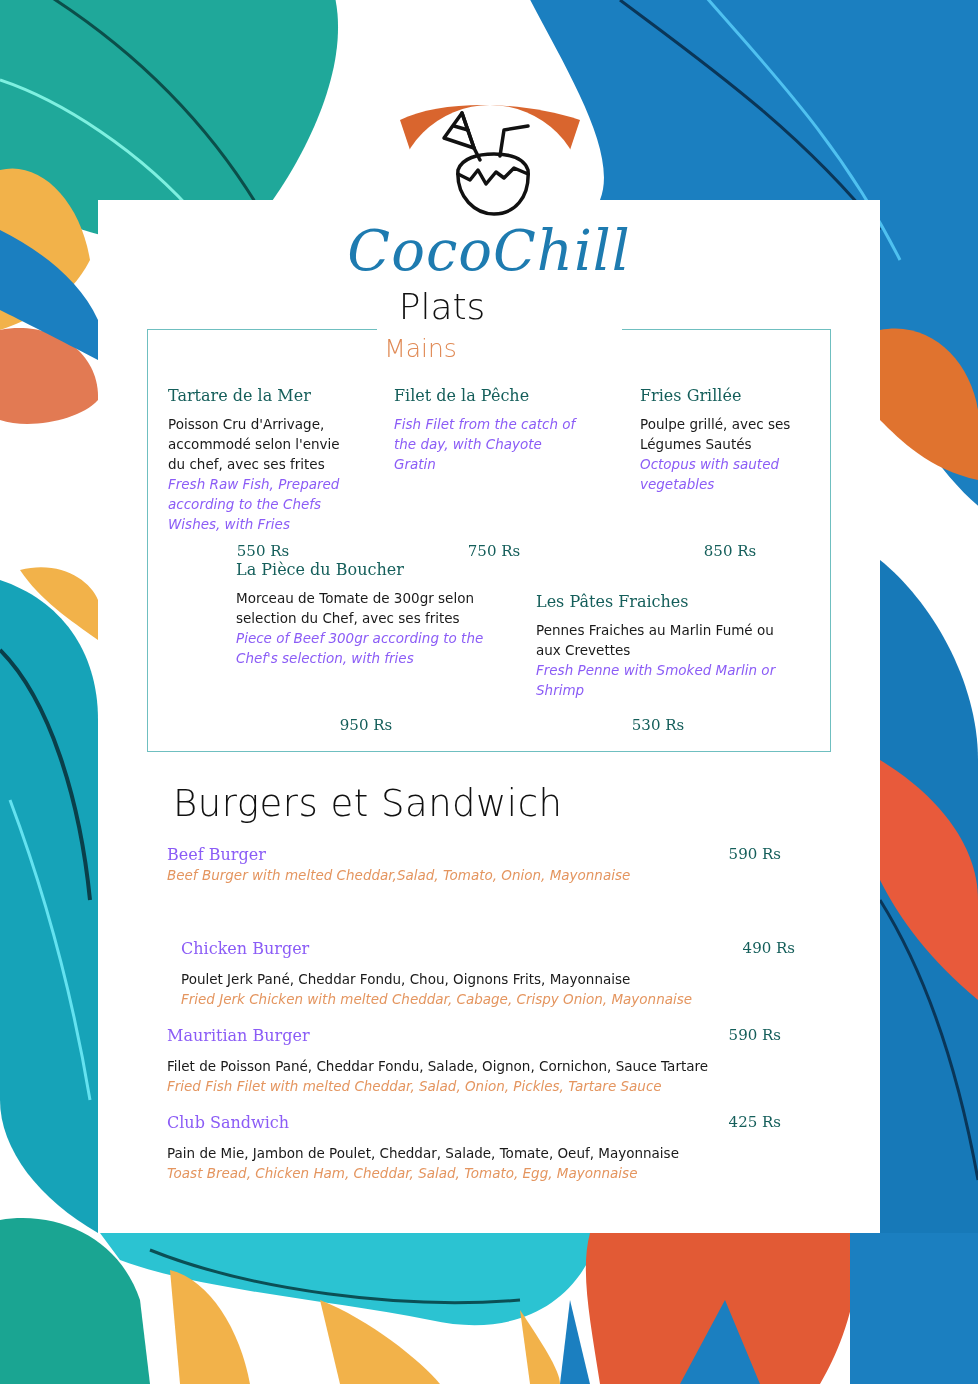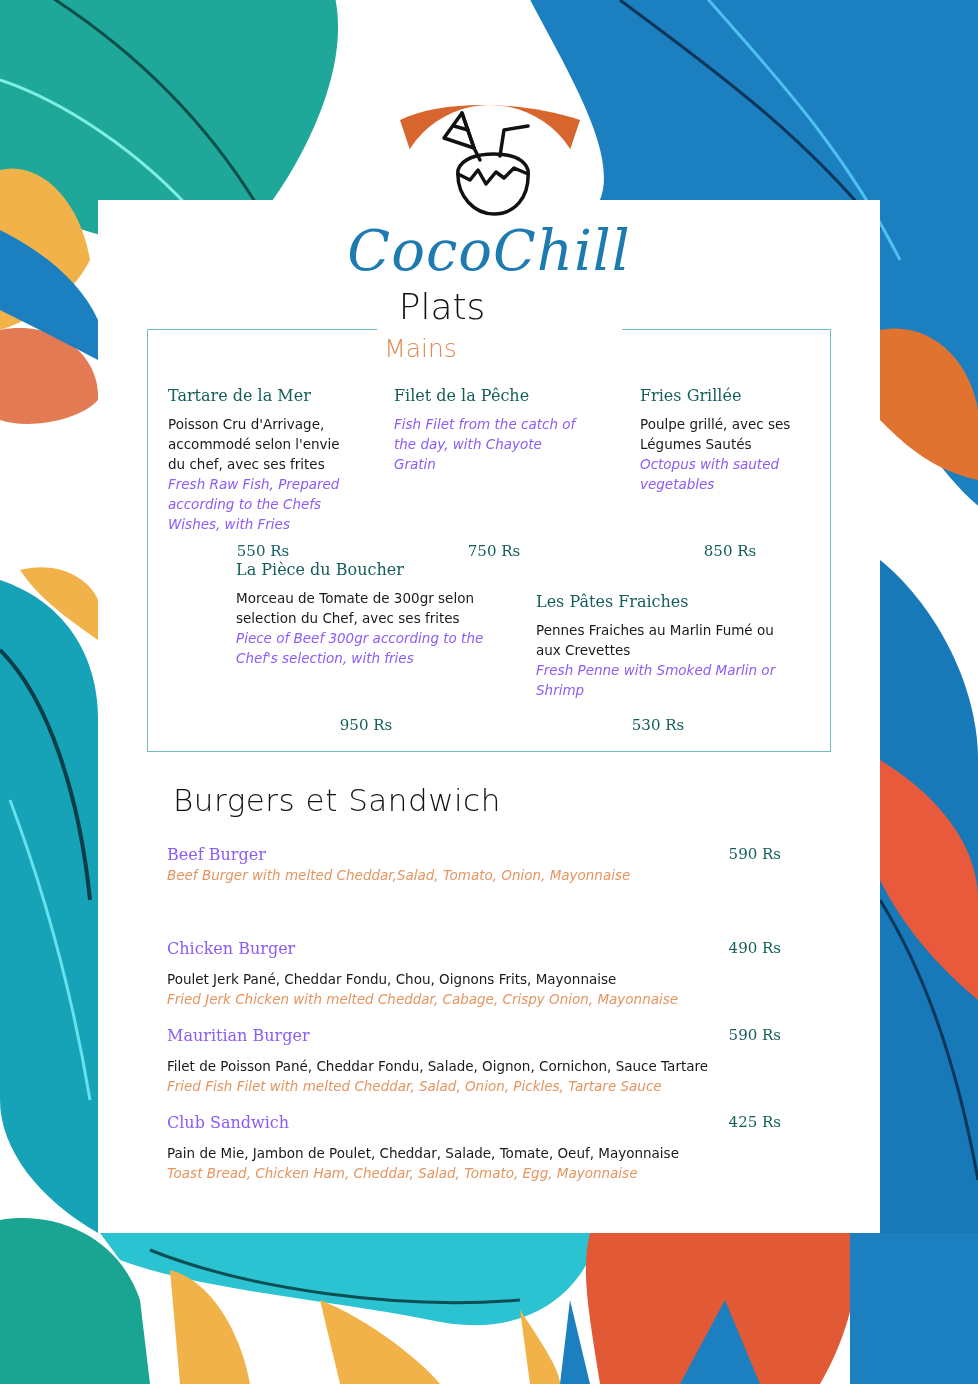--- a/index.html
+++ b/index.html
@@ -46,21 +46,21 @@
     margin-bottom:8px; line-height:20px;
   }
   .dish-fr { color:#1a1a1a; }
   .dish-en { color:#8b5cf6; font-style:italic; }
   .dish-price {
     position:absolute; text-align:center;
     font-family:"DejaVu Serif", serif; color:#145e5a; font-size:15px;
   }
   .burgers-title {
     position:absolute; left:173px; top:782px;
-    font-size:31px; color:#111111; font-weight:300; letter-spacing:0.5px;
+    font-size:37px; color:#111111; font-weight:300; letter-spacing:0.5px;
   }
   .bitem { position:absolute; left:167px; width:620px; }
   .bitem-name {
     font-family:"DejaVu Serif", serif; color:#8b5cf6; font-size:16px; height:20px;
   }
   .bitem-price {
     position:absolute; right:6px; top:0;
     font-family:"DejaVu Serif", serif; color:#145e5a; font-size:15px;
   }
   .bitem-fr { color:#1a1a1a; font-size:13.5px; margin-top:10px; line-height:20px; }
@@ -177,21 +177,21 @@
 <div class="dish-price" style="left:558px; top:716px; width:200px;">530 Rs</div>
 
 <div class="burgers-title">Burgers et Sandwich</div>
 
 <div class="bitem" style="top:845px;">
   <div class="bitem-name">Beef Burger</div>
   <div class="bitem-price">590 Rs</div>
   <div class="bitem-en">Beef Burger with melted Cheddar,Salad, Tomato, Onion, Mayonnaise</div>
 </div>
 
-<div class="bitem" style="top:939px;">
+<div class="bitem" style="top:939px;margin-left:14px;">
   <div class="bitem-name">Chicken Burger</div>
   <div class="bitem-price">490 Rs</div>
   <div class="bitem-fr">Poulet Jerk Pané, Cheddar Fondu, Chou, Oignons Frits, Mayonnaise</div>
   <div class="bitem-en">Fried Jerk Chicken with melted Cheddar, Cabage, Crispy Onion, Mayonnaise</div>
 </div>
 
 <div class="bitem" style="top:1026px;">
   <div class="bitem-name">Mauritian Burger</div>
   <div class="bitem-price">590 Rs</div>
   <div class="bitem-fr">Filet de Poisson Pané, Cheddar Fondu, Salade, Oignon, Cornichon, Sauce Tartare</div>

